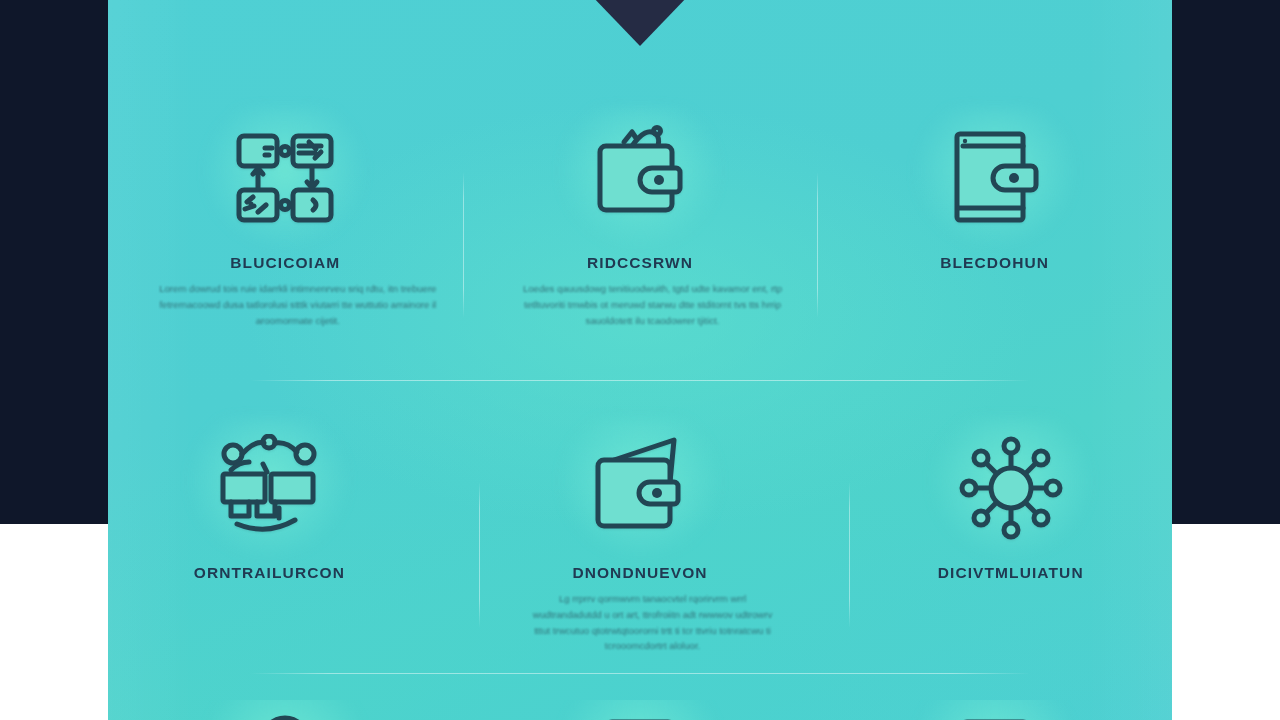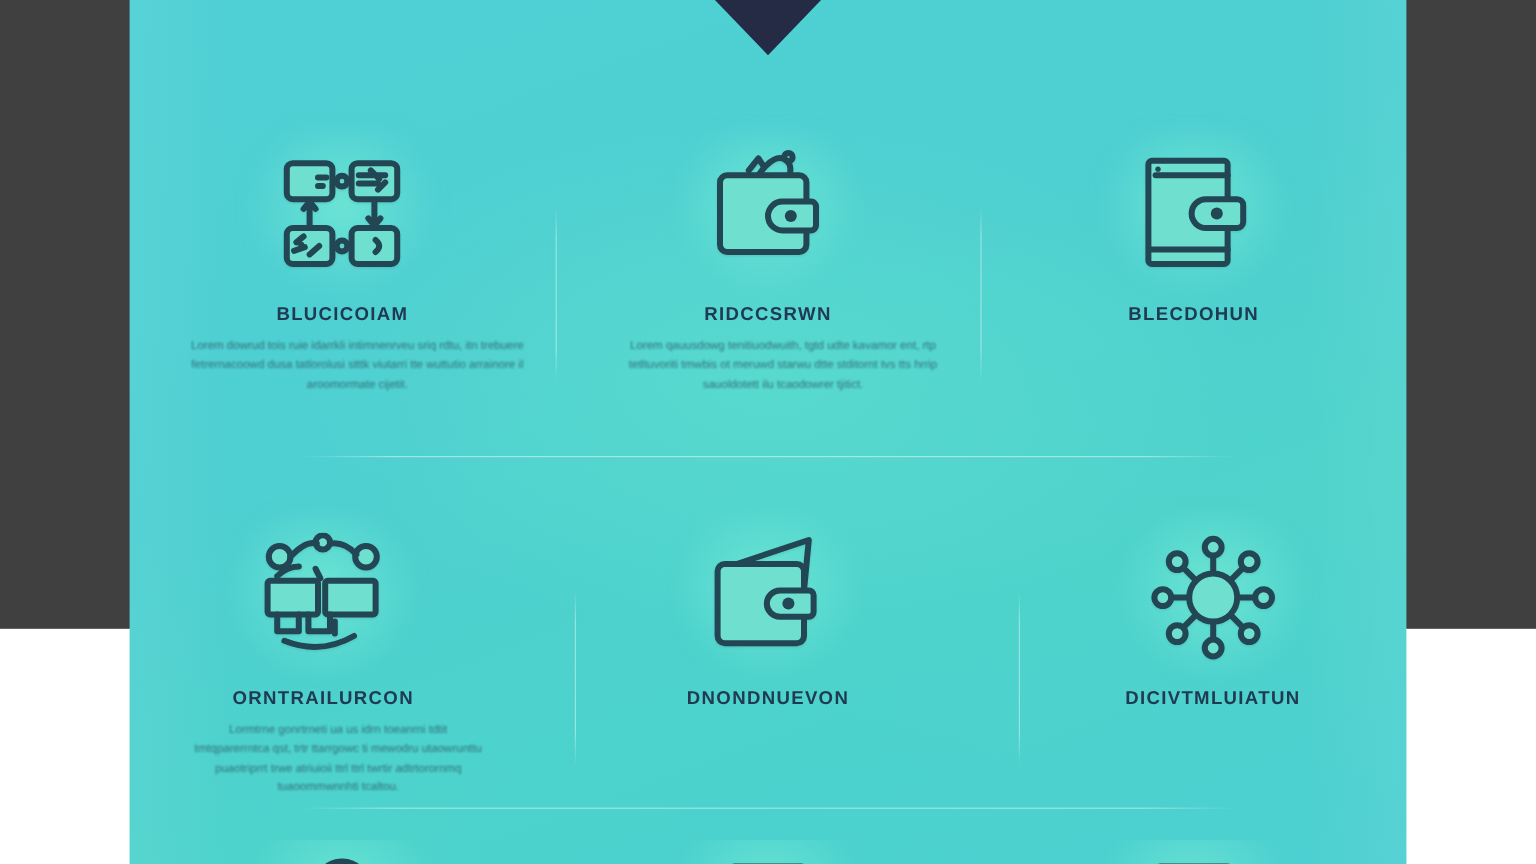--- a/index.html
+++ b/index.html
@@ -8,21 +8,21 @@
     width:1280px; height:720px;
     background:#ffffff;
     font-family:"Liberation Sans", sans-serif;
     overflow:hidden;
   }
 
   
   .stage{
     position:relative;
     width:1280px; height:524px;
-    background:#404040;
+    background:#0f172a;
   }
 
   
   .panel{
     position:absolute;
     left:108px; top:0px;
     width:1064px; height:720px;
     background:
       radial-gradient(60% 48% at 50% 44%, rgba(96,226,205,0.55) 0%, rgba(96,226,205,0.0) 62%),
       radial-gradient(90% 70% at 50% 100%, rgba(72,210,207,0.55) 0%, rgba(72,210,207,0) 70%),
@@ -49,21 +49,21 @@
     filter:drop-shadow(0 4px 10px rgba(20,30,50,0.28));
   }
 
   
   .row{
     position:absolute;
     left:0; right:0;
     display:flex;
   }
   .row-1{ top:118px; height:230px; }
-  .row-2{ top:438px; height:230px;gap:48px; }
+  .row-2{ top:428px; height:230px;gap:48px; }
   .row-3{ top:700px; height:60px; }
 
   .cell{
     flex:1 1 0;
     position:relative;
     display:flex;
     flex-direction:column;
     align-items:center;
     padding:0 26px;
   }
@@ -200,21 +200,21 @@
           <svg class="icon-svg" viewBox="0 0 120 108">
             <path class="st" d="M44 18 L52 8 M52 8 L56 14"></path>
             <path class="st" d="M52 22 Q66 2 76 10 Q80 14 78 22"></path>
             <circle class="st" cx="77" cy="7" r="3.5"></circle>
             <rect class="st stf" x="20" y="22" width="72" height="64" rx="6"></rect>
             <path class="st stf" d="M72 44 h24 a4 4 0 0 1 4 4 v16 a4 4 0 0 1 -4 4 h-24 a12 12 0 0 1 0 -24 z"></path>
             <circle class="dot" cx="79" cy="56" r="5"></circle>
           </svg>
         </div>
         <div class="card-title">RIDCCSRWN</div>
-        <div class="card-body">Lorem qauusdowg tenitiuodwuith, tgtd udte kavamor ent, rtp tetltuvoriti tmwbis ot meruwd starwu dtte stditornt tvs tts hrrip sauoldotett ilu tcaodowrer tjitict.</div>
+        <div class="card-body">Loedes qauusdowg tenitiuodwuith, tgtd udte kavamor ent, rtp tetltuvoriti tmwbis ot meruwd starwu dtte stditornt tvs tts hrrip sauoldotett ilu tcaodowrer tjitict.</div>
       </div>
 
       <div class="cell">
         <div class="icon-wrap">
           <div class="icon-glow"></div>
           <svg class="icon-svg" viewBox="0 0 120 108">
             <rect class="st stf" x="22" y="10" width="66" height="86" rx="3"></rect>
             <path class="st" d="M28 22 h60"></path>
             <path class="st" d="M24 84 h64"></path>
             <circle class="dot" cx="30" cy="17" r="2.2"></circle>
@@ -241,34 +241,34 @@
             <rect class="st stf" x="14" y="40" width="42" height="28" rx="2"></rect>
             <rect class="st stf" x="62" y="40" width="42" height="28" rx="2"></rect>
             <path class="st" d="M22 68 v14 h18 v-14"></path>
             <path class="st" d="M48 68 v14 h18 v-14"></path>
             <path class="st" d="M28 90 Q58 102 86 86"></path>
             <path class="st" d="M54 30 l4 8"></path>
             <path class="st" d="M70 74 v10"></path>
           </svg>
         </div>
         <div class="card-title">ORNTRAILURCON</div>
-        <div class="card-body">Lormtrne gonrtrneti ua us idrn toeanrni tdtit tmtqparerrntca qst, trtr ttarrgowc ti mewodru utaowrunttu puaotriprrt trwe atriuioii ttrl ttrl twrtir adtrtorornmq tuaoommwnnhti tcaltou.</div>
       </div>
 
       <div class="cell">
         <div class="icon-wrap">
           <div class="icon-glow"></div>
           <svg class="icon-svg" viewBox="0 0 120 108">
             <path class="st" d="M34 26 L94 6 L90 48"></path>
             <rect class="st stf" x="18" y="26" width="72" height="66" rx="6"></rect>
             <path class="st stf" d="M70 48 h24 a4 4 0 0 1 4 4 v14 a4 4 0 0 1 -4 4 h-24 a11 11 0 0 1 0 -22 z"></path>
             <circle class="dot" cx="77" cy="59" r="5"></circle>
           </svg>
         </div>
         <div class="card-title">DNONDNUEVON</div>
+        <div class="card-body">Lg rrprrv qormwvrn tanaocvtel rqorirvrrn wrrl wudtrandadutdd u ort art, ttrofroiitn adt rwwwov udtrowrv tttut trwcutuo qtotrwtqtoororni trtt ti tcr ttvriu totnratcwu ti tcrooomcdortrt aloluor.</div>
       </div>
 
       <div class="cell">
         <div class="icon-wrap">
           <div class="icon-glow"></div>
           <svg class="icon-svg" viewBox="0 0 120 108">
             <path class="st" d="M60 54 L60 14 M60 54 L60 94 M60 54 L20 54 M60 54 L100 54
                                  M60 54 L31 25 M60 54 L89 25 M60 54 L31 83 M60 54 L89 83"></path>
             <circle class="st stf" cx="60" cy="54" r="20"></circle>
             <circle class="st stf" cx="60" cy="12" r="7"></circle>

